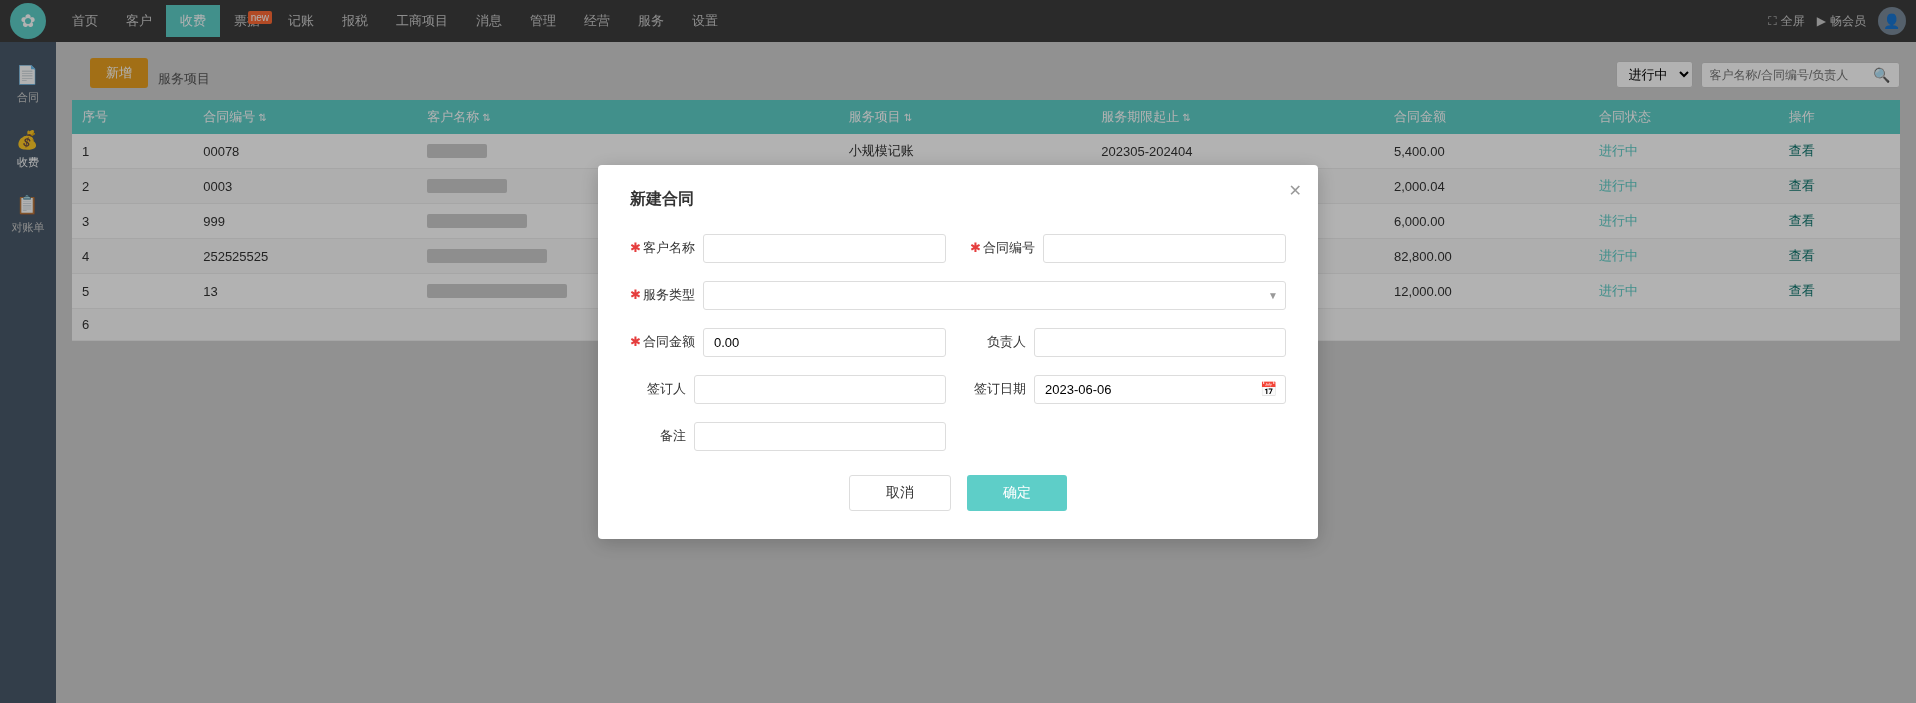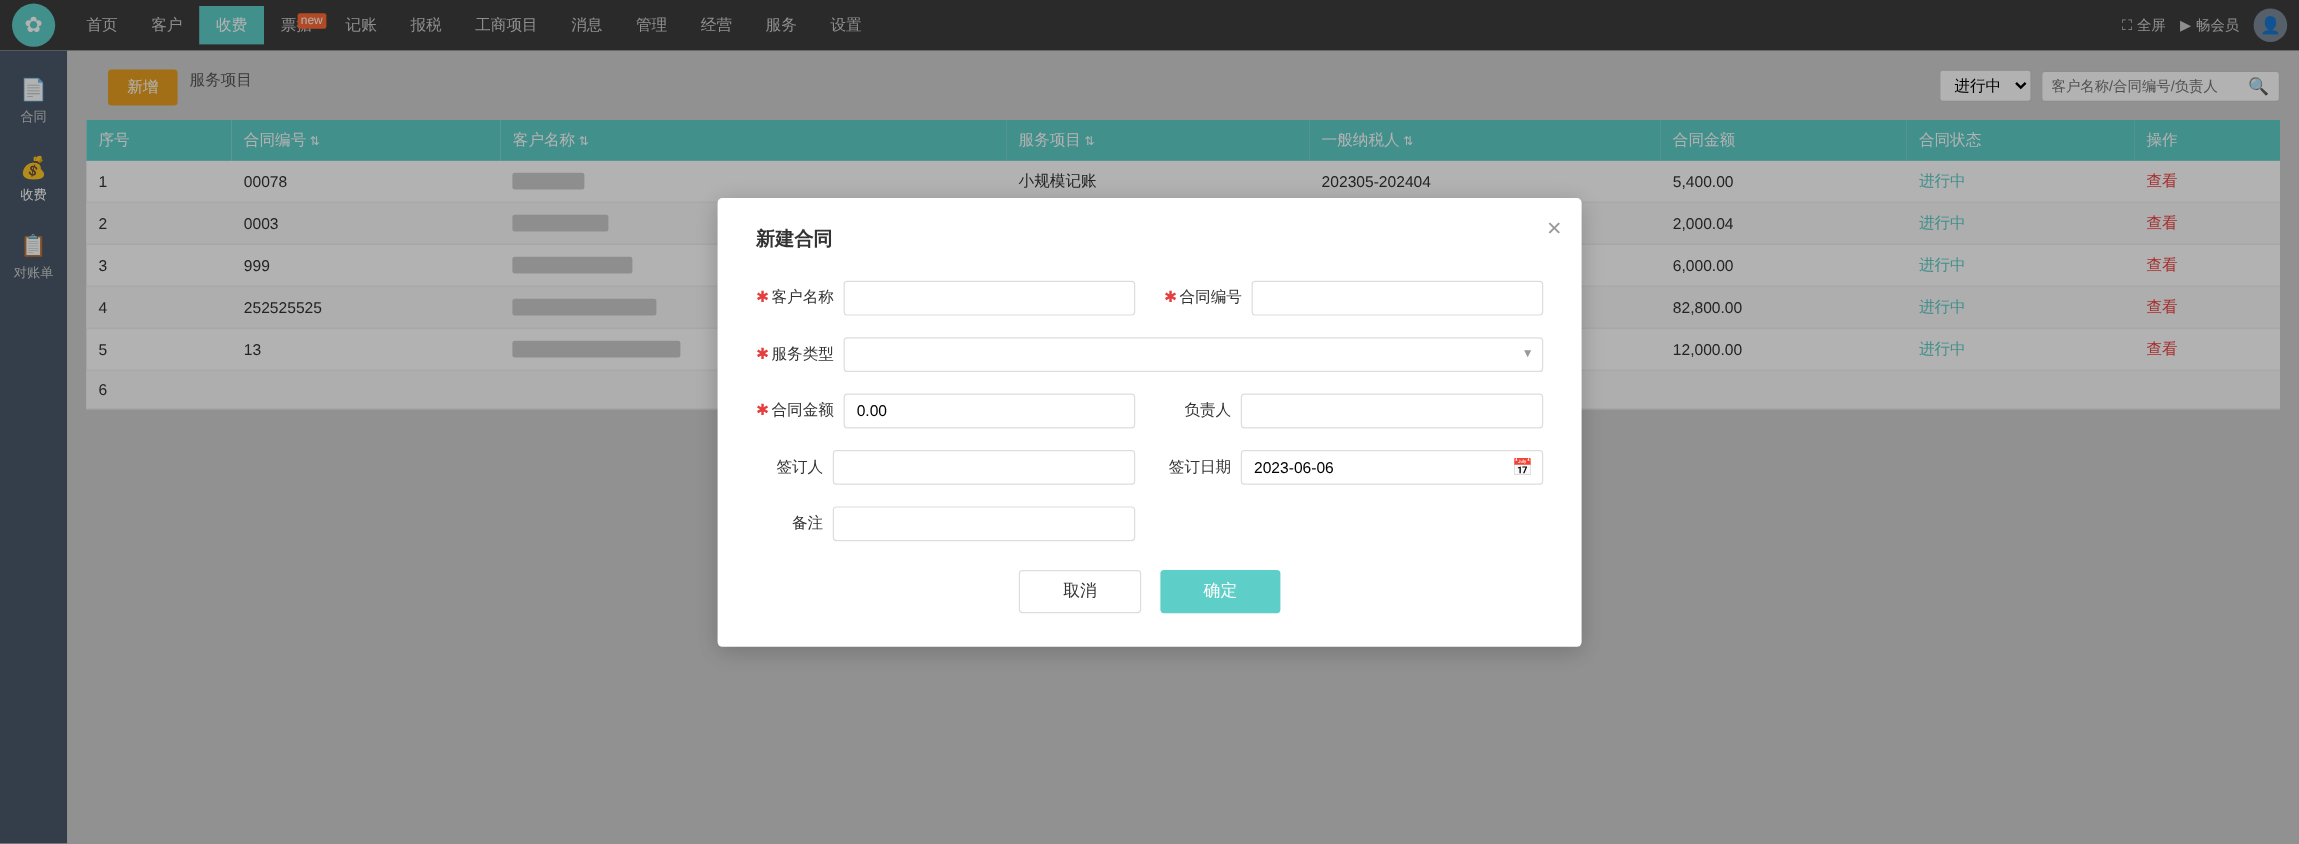--- a/index.html
+++ b/index.html
@@ -104,21 +104,21 @@
     .content {
       flex: 1;
       background: #d0d0d0;
       padding: 16px;
       overflow: auto;
       position: relative;
     }
 
     
     .toolbar {
-      display: flex; align-items: flex-start; gap: 10px; margin-bottom: 12px; padding-left: 18px;
+      display: flex; align-items: flex-end; gap: 10px; margin-bottom: 12px; padding-left: 18px;
     }
     .btn-new {
       background: #e8a020;
       color: white;
       border: none;
       padding: 6px 16px;
       border-radius: 3px;
       cursor: pointer;
       font-size: 13px;
     }
@@ -181,21 +181,21 @@
       background: #ccc;
       color: transparent;
       border-radius: 2px;
       display: inline-block;
       height: 14px;
     }
     .status-badge {
       color: #5ecec8;
     }
     .action-link {
-      color: #ef4444;
+      color: #0f766e;
       cursor: pointer;
     }
 
     
     .modal-overlay {
       position: fixed;
       top: 0; left: 0; right: 0; bottom: 0;
       background: rgba(0,0,0,0.3);
       display: flex;
       align-items: center;
@@ -389,21 +389,21 @@
       </div>
     </div>
 
     <table class="data-table">
       <thead>
         <tr>
           <th>序号</th>
           <th><span>合同编号</span><span class="sort-icon">⇅</span></th>
           <th><span>客户名称</span><span class="sort-icon">⇅</span></th>
           <th><span>服务项目</span><span class="sort-icon">⇅</span></th>
-          <th><span>一般纳税人</span><span class="sort-icon">⇅</span></th>
+          <th><span>服务期限起止</span><span class="sort-icon">⇅</span></th>
           <th>合同金额</th>
           <th>合同状态</th>
           <th>操作</th>
         </tr>
       </thead>
       <tbody id="table-body">
       <tr>
       <td>1</td>
       <td>00078</td>
       <td>

